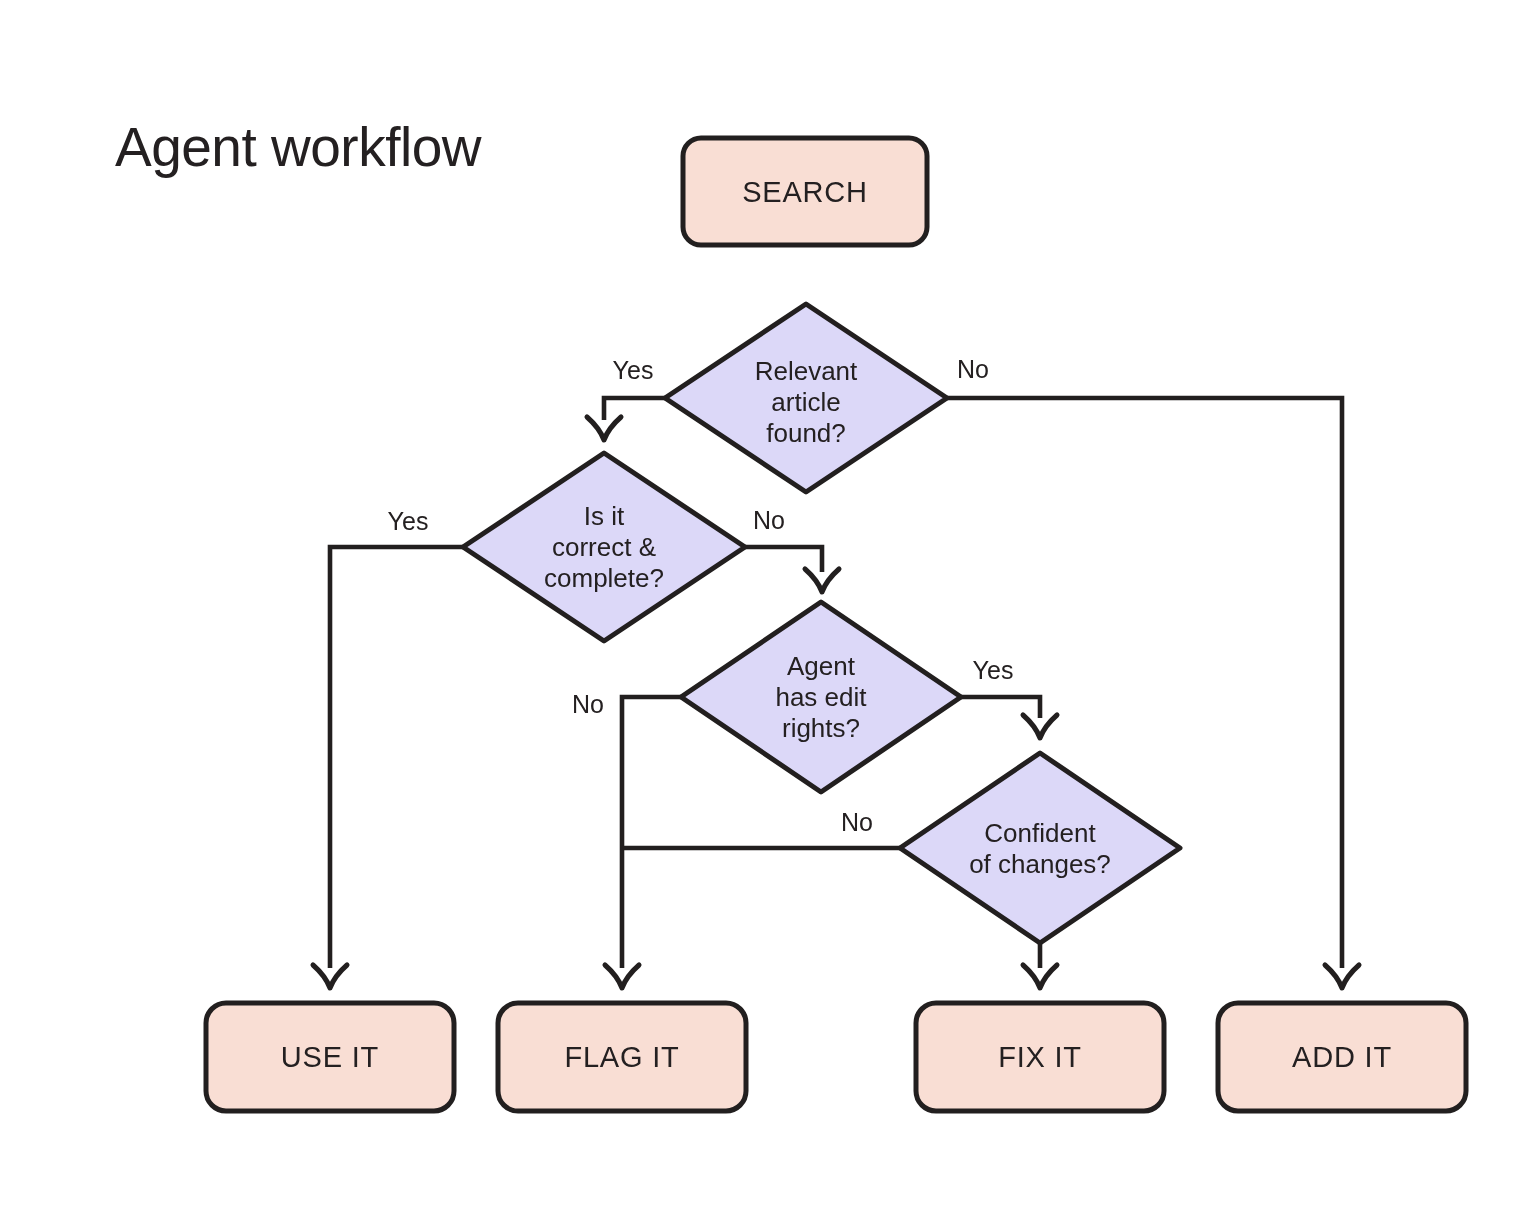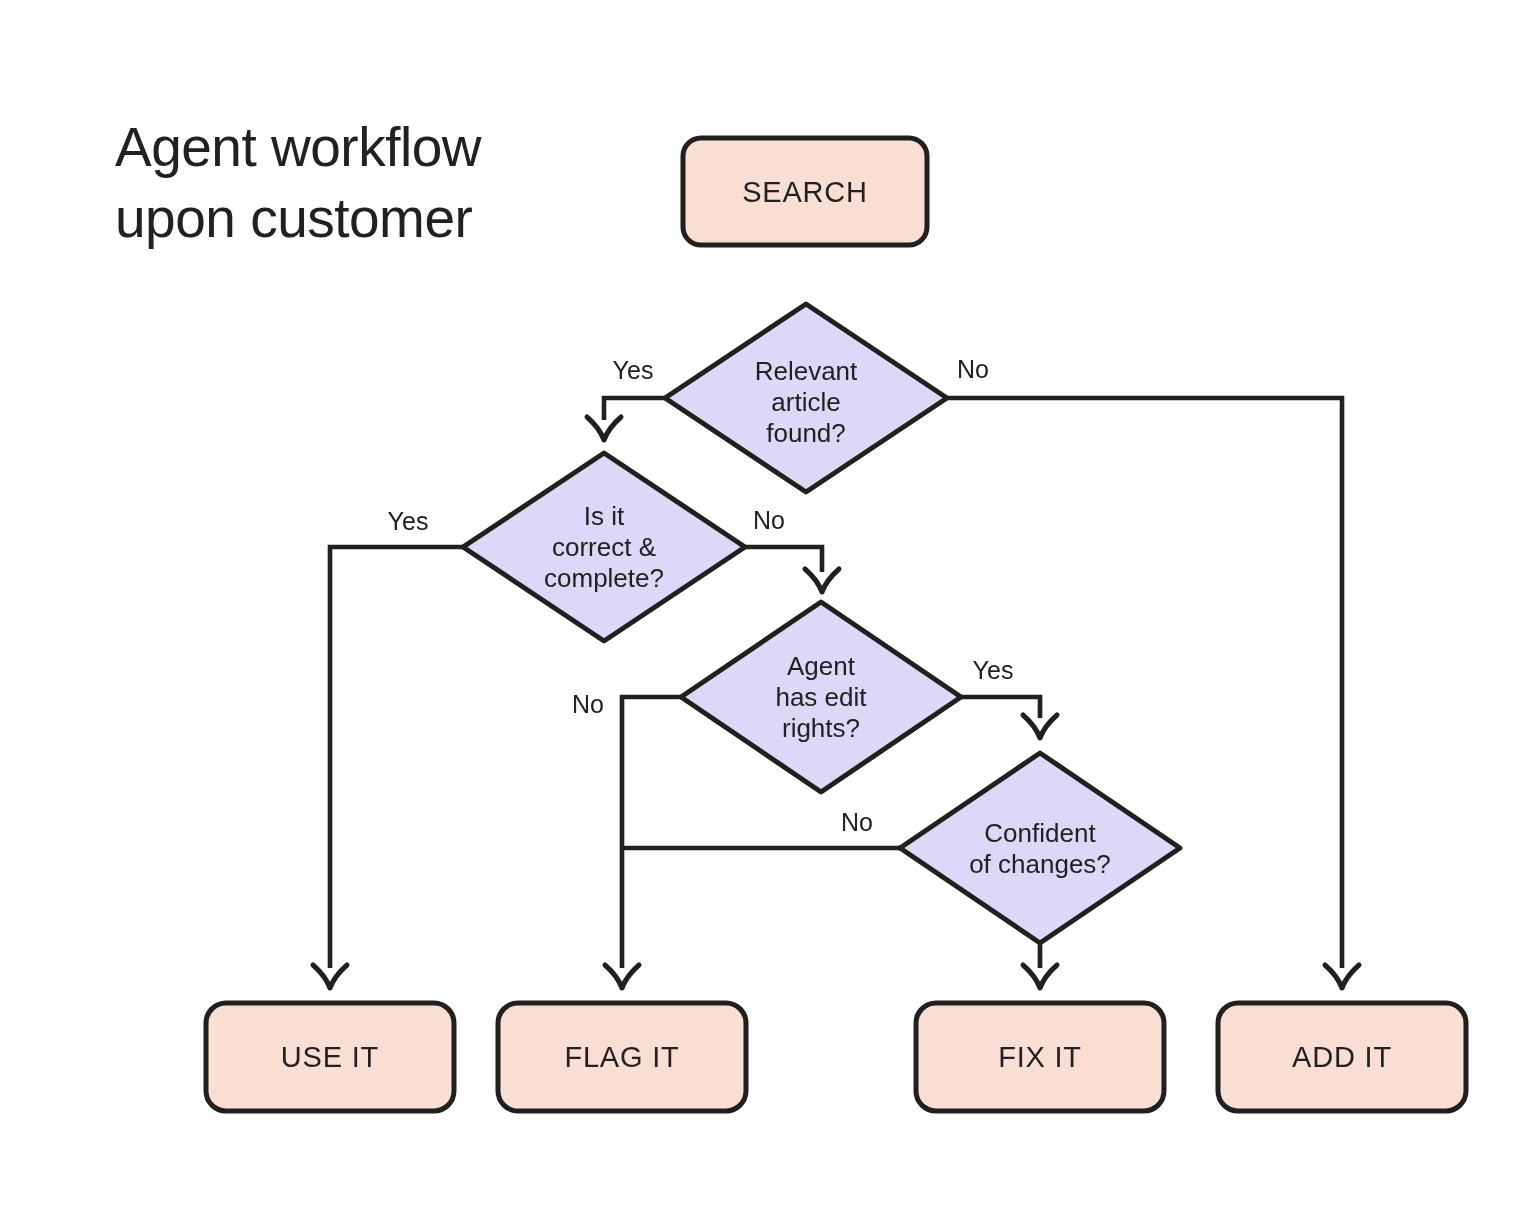--- a/index.html
+++ b/index.html
@@ -52,21 +52,20 @@
     font-family:"Liberation Sans", sans-serif;
     font-size:25px;fill:var(--ink);
     text-anchor:middle;dominant-baseline:central;
   }
 </style>
 </head>
 <body>
 
 <div class="title">
   <div>Agent workflow</div>
-  <div>upon customer</div>
 </div>
 
 <svg width="1536" height="1211" viewBox="0 0 1536 1211">
 
   <g>
 
     <path class="edge" d="M 665 398 L 604 398 L 604 420"></path>
     <path class="arrowhead" d="M 587 417 C 595 409 601 402 604 440 M 604 440 C 607 402 613 409 621 417" transform="translate(0,0)" style="display:none"></path>
     <path class="arrowhead" d="M 587 417 C 595 424 601 432 604 440 C 607 432 613 424 621 417"></path>
 

